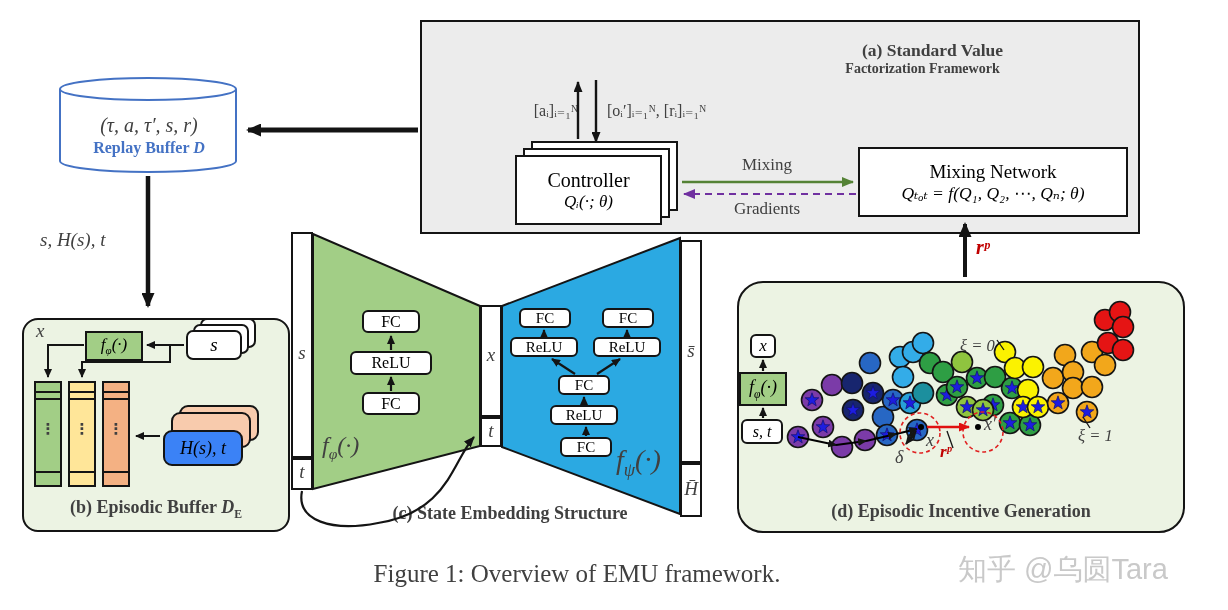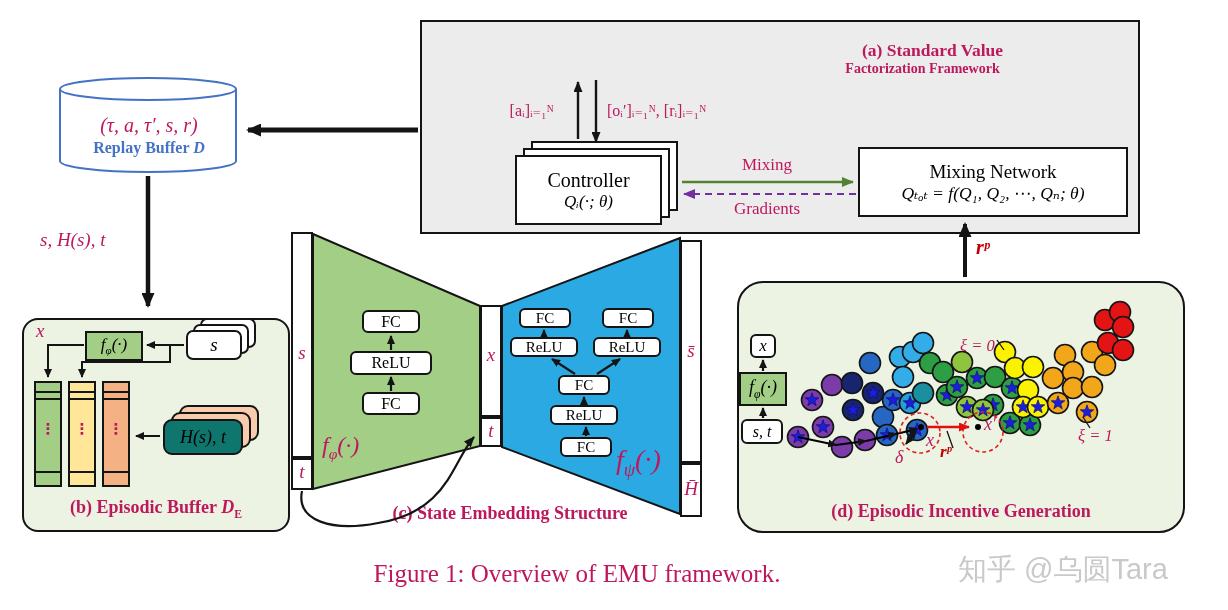--- a/index.html
+++ b/index.html
@@ -1,21 +1,21 @@
 <!DOCTYPE html>
 <html><head>
 <meta charset="utf-8">
 <style>
   html,body{margin:0;padding:0;background:#fff;}
   #canvas{position:relative;width:1228px;height:610px;background:#fff;overflow:hidden;
           font-family:"Liberation Serif","DejaVu Serif","DejaVu Sans",serif;}
   .panel{position:absolute;box-sizing:border-box;z-index:1;}
   .svgbase{position:absolute;left:0;top:0;z-index:2;pointer-events:none;}
   .box{position:absolute;box-sizing:border-box;background:#fff;border:2px solid #141414;z-index:3;}
-  .lbl{position:absolute;color:#be185d;z-index:4;white-space:nowrap;}
+  .lbl{position:absolute;color:#404040;z-index:4;white-space:nowrap;}
   .ctr{text-align:center;}
   .it{font-style:italic;}
   .b{font-weight:bold;}
   .flexc{display:flex;flex-direction:column;align-items:center;justify-content:center;}
   sub{font-size:65%;}
   .svgtop{position:absolute;left:0;top:0;z-index:6;pointer-events:none;}
   .col{position:absolute;box-sizing:border-box;border:2px solid #141414;z-index:3;}
   .col .ln{position:absolute;left:0;right:0;height:2px;background:#141414;}
 </style>
 </head>
@@ -31,21 +31,21 @@
     <path d="M60,89 L60,161 A88,11 0 0 0 236,161 L236,89" fill="#ffffff" stroke="#4472C4" stroke-width="2"></path>
     <ellipse cx="148" cy="89" rx="88" ry="11" fill="#ffffff" stroke="#4472C4" stroke-width="2"></ellipse>
     <polygon points="313,234 480,306 480,446 313,489" fill="#A2CE86" stroke="#141414" stroke-width="2"></polygon>
     <polygon points="502,306 680,238 680,514 502,447" fill="#2BA9E2" stroke="#141414" stroke-width="2"></polygon>
   </svg>
 
   <div class="lbl ctr b" style="left:810px;top:40px;width:245px;font-size:17.5px;">(a) Standard Value</div>
   <div class="lbl ctr b" style="left:800px;top:61px;width:245px;font-size:14px;">Factorization Framework</div>
 
 
-  <div class="lbl ctr" style="left:470px;top:101px;width:84px;font-size:16px;text-align:right;">[aᵢ]ᵢ₌₁ᴺ</div>
+  <div class="lbl ctr" style="left:514px;top:101px;width:84px;font-size:16px;">[aᵢ]ᵢ₌₁ᴺ</div>
   <div class="lbl" style="left:607px;top:101px;font-size:16px;">[oᵢ′]ᵢ₌₁ᴺ, [rᵢ]ᵢ₌₁ᴺ</div>
 
   <div class="box" style="left:531px;top:141px;width:147px;height:70px;"></div>
   <div class="box" style="left:523px;top:148px;width:147px;height:70px;"></div>
   <div class="box flexc" style="left:515px;top:155px;width:147px;height:70px;">
     <span style="font-size:20px;">Controller</span>
     <span class="it" style="font-size:17px;">Qᵢ(·; θ)</span>
   </div>
 
   <div class="lbl ctr" style="left:722px;top:155px;width:90px;font-size:17px;">Mixing</div>
@@ -88,21 +88,21 @@
     <div class="ln" style="top:8px;"></div>
       <div class="ln" style="top:15px;"></div>
       <div class="ln" style="bottom:12px;"></div>
   </div>
   <div class="lbl ctr b" style="left:34px;top:420px;width:28px;font-size:15px;">⋮</div>
   <div class="lbl ctr b" style="left:68px;top:420px;width:28px;font-size:15px;">⋮</div>
   <div class="lbl ctr b" style="left:102px;top:420px;width:28px;font-size:15px;">⋮</div>
 
   <div class="box" style="left:179px;top:405px;width:80px;height:36px;border-radius:9px;background:#F8CBAD;"></div>
   <div class="box" style="left:171px;top:412px;width:80px;height:36px;border-radius:9px;background:#F8CBAD;"></div>
-  <div class="box flexc" style="left:163px;top:419px;width:80px;height:36px;border-radius:9px;background:#0f766e;">
+  <div class="box flexc" style="left:163px;top:430px;width:80px;height:36px;border-radius:9px;background:#3b82f6;">
     <span class="it" style="font-size:18px;">H(s), t</span>
   </div>
 
   <div class="lbl ctr b" style="left:22px;top:497px;width:268px;font-size:18px;">
     <span>(b) Episodic Buffer </span><span class="it">D</span><sub>E</sub>
   </div>
 
   <div class="box" style="left:291px;top:232px;width:22px;height:226px;"></div>
   <div class="box" style="left:291px;top:458px;width:22px;height:32px;"></div>
   <div class="lbl ctr it" style="left:289px;top:342px;width:26px;font-size:19px;">s</div>

